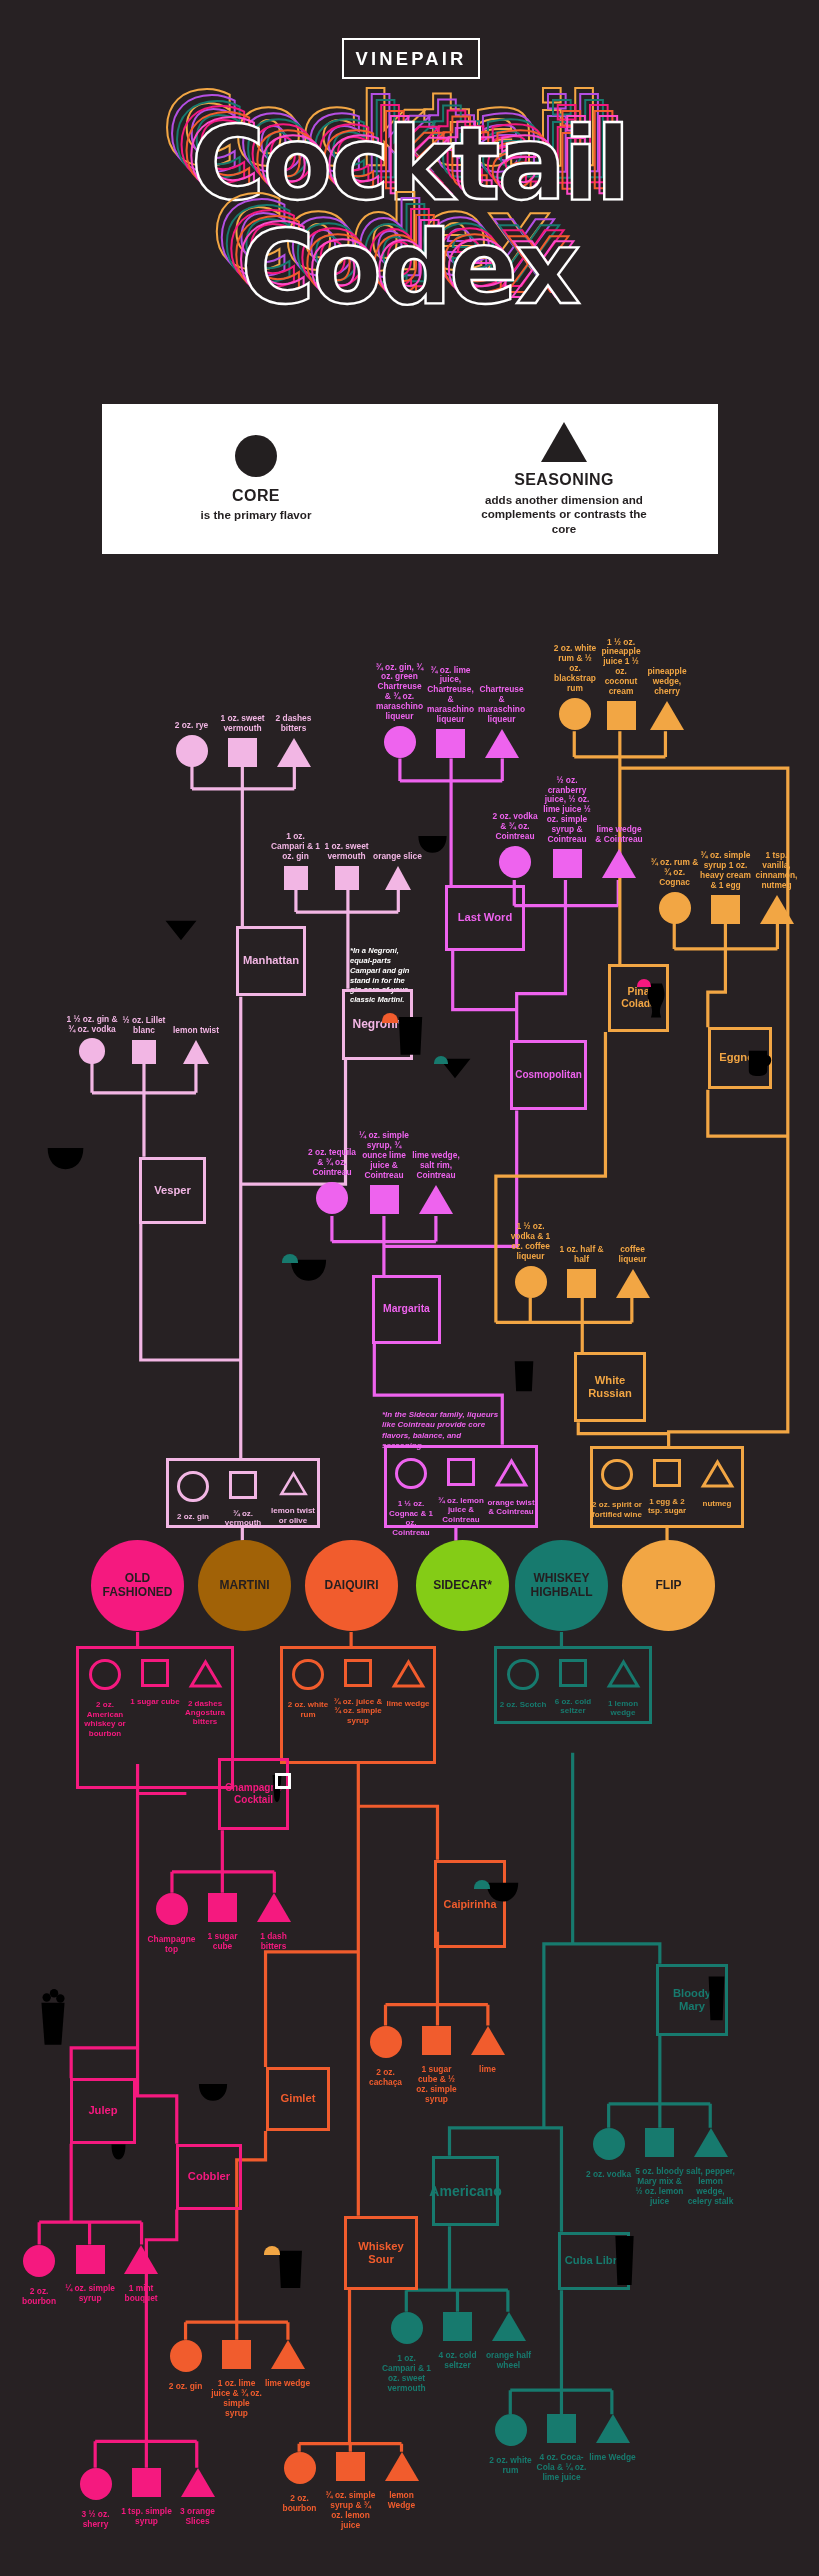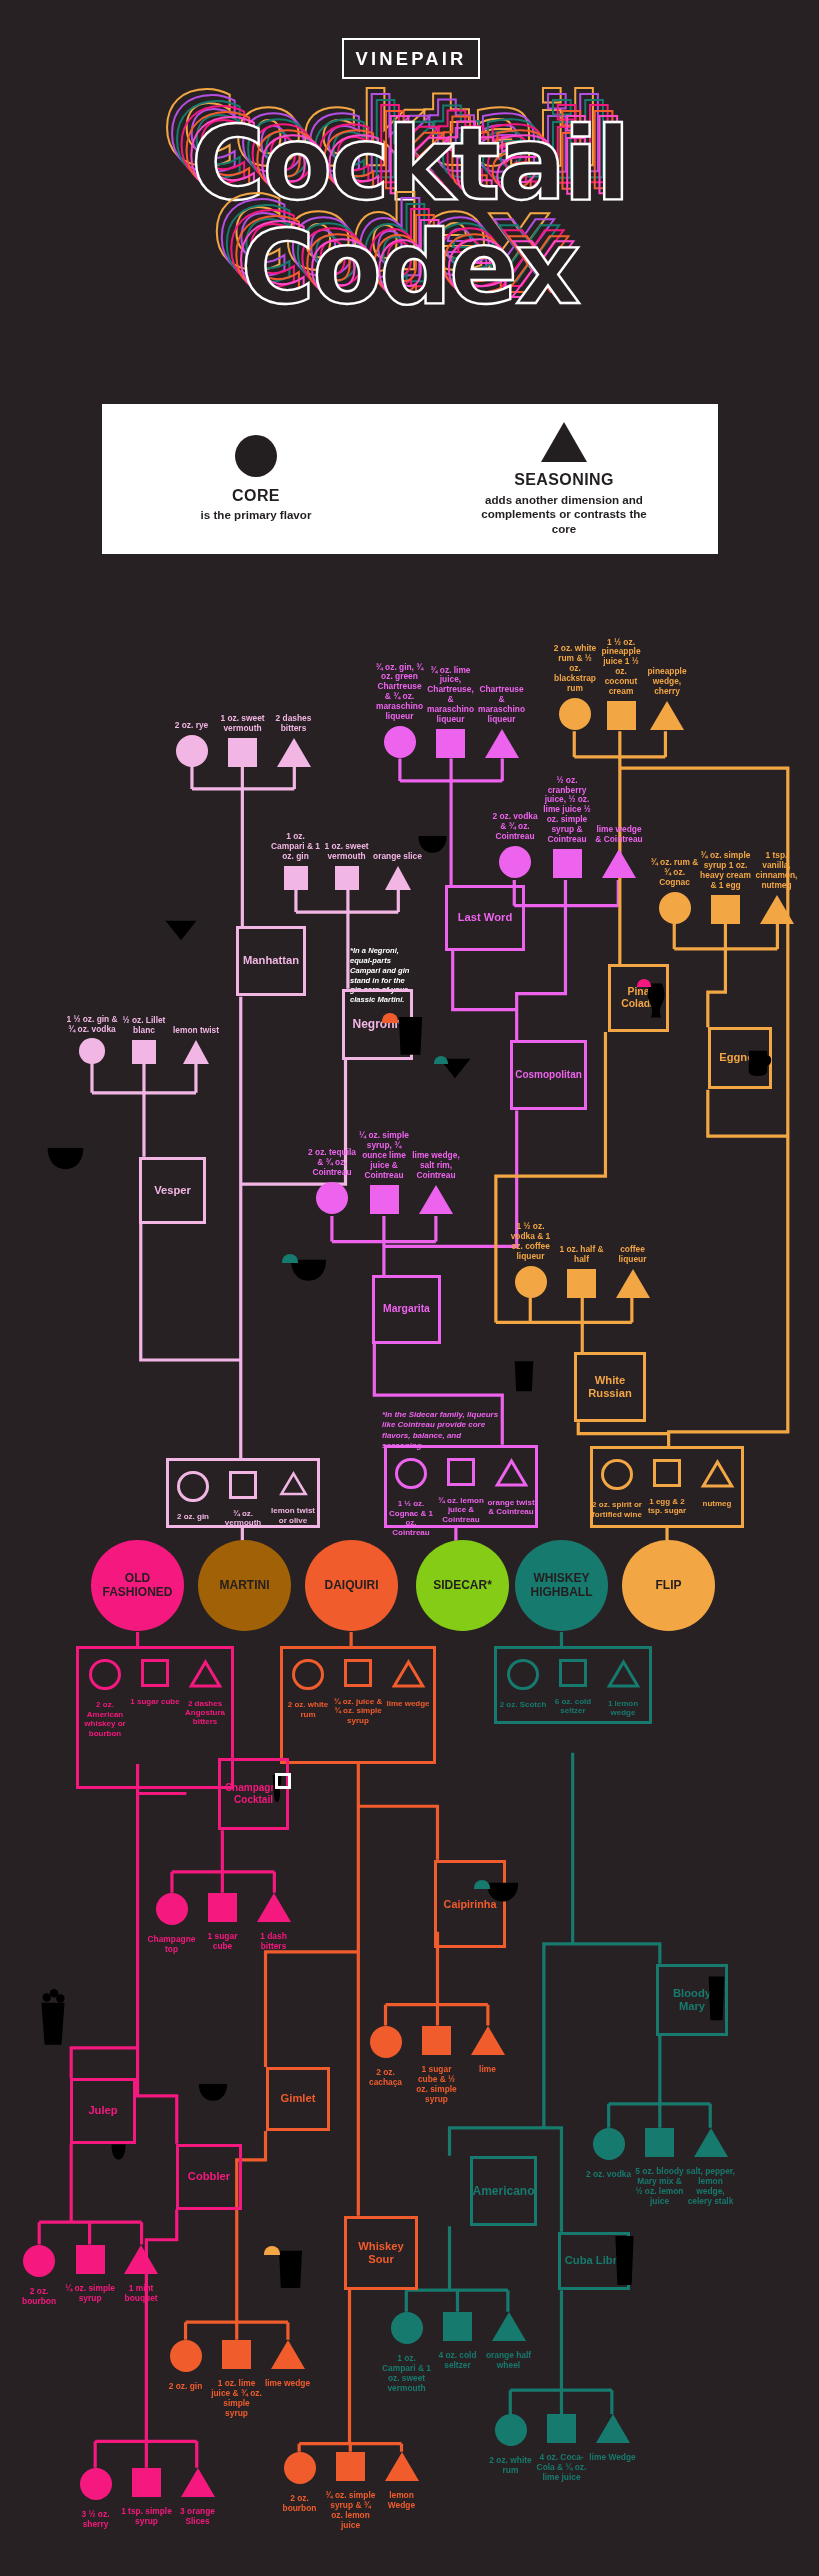--- a/index.html
+++ b/index.html
@@ -492,21 +492,21 @@
   </div>
 <div class="cbox hp" style="left:144px;top:2144px;width:66px;height:66px">
     <span>Cobbler</span>
   </div>
 <div class="cbox or" style="left:234px;top:2067px;width:64px;height:64px">
     <span>Gimlet</span>
   </div>
 <div class="cbox or" style="left:312px;top:2216px;width:74px;height:74px">
     <span>Whiskey Sour</span>
   </div>
-<div class="cbox tl" style="left:438px;top:2156px;width:67px;height:70px;font-size:12px">
+<div class="cbox tl" style="left:400px;top:2156px;width:67px;height:70px;font-size:14px">
     <span>Americano</span>
   </div>
 <div class="cbox tl" style="left:526px;top:2232px;width:72px;height:58px">
     <span>Cuba Libre</span>
   </div>
 
 <div class="grp g-below hp" style="left:146px;top:1893px">
   <div class="col">
       <div class="shp c"></div>
       <div class="lbl">Champagne top</div>

